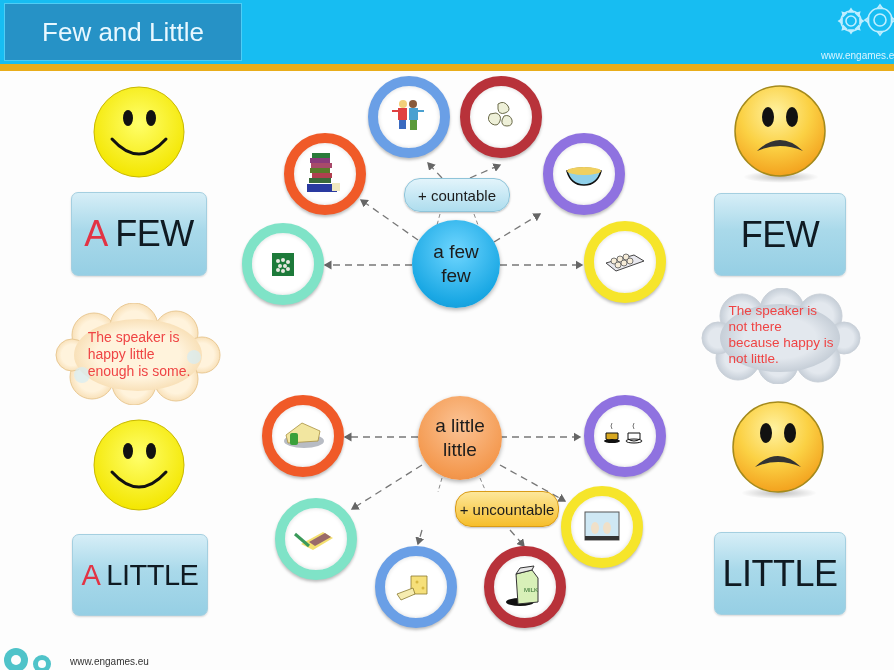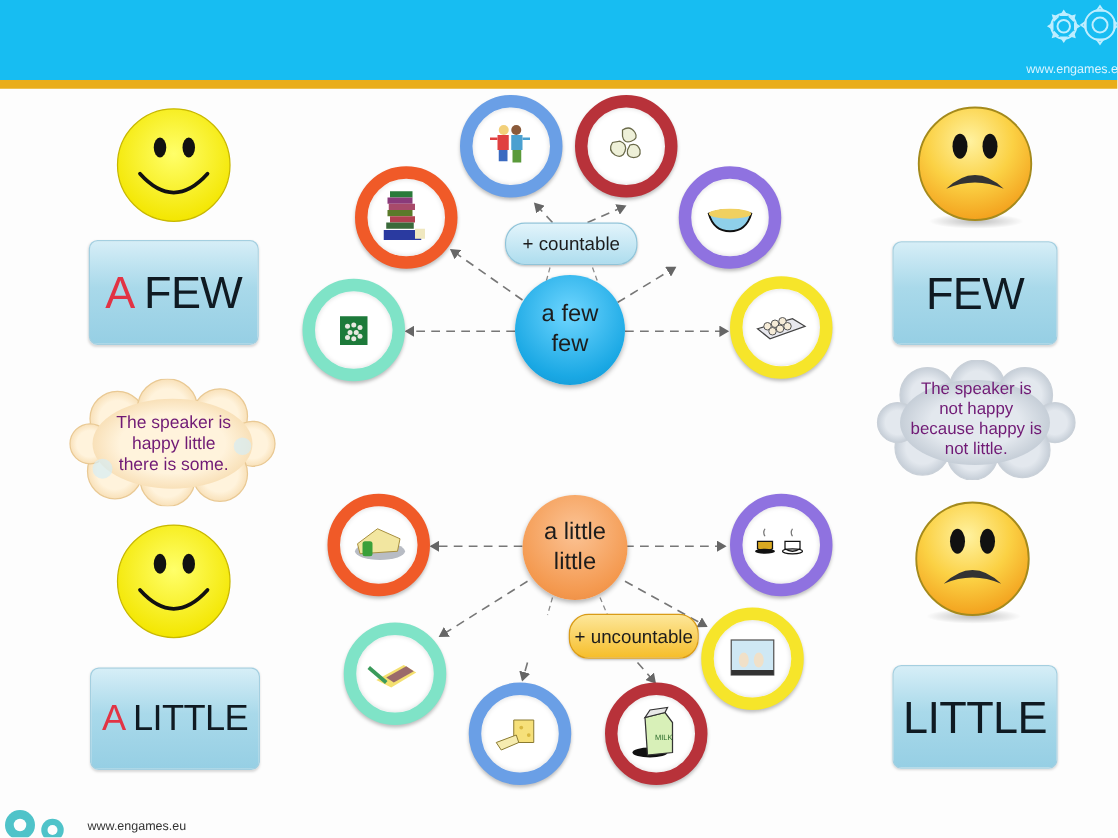--- a/index.html
+++ b/index.html
@@ -19,39 +19,42 @@
     .smiley { position:absolute; width:94px; height:94px; }
     .label-box { position:absolute; width:136px; height:84px; border-radius:7px;
                  background:linear-gradient(#d6eef7, #a9d9ea 45%, #96cfe4);
                  border:1px solid #a4cfe0; box-shadow:0 1px 2px rgba(0,0,0,0.15);
                  display:flex; align-items:center; justify-content:center; }
     .label-text { font-size:36px; color:#0f1a22; letter-spacing:-0.5px; }
     .label-text.small { font-size:29px; }
     .label-accent { color:#e23344; }
 
     .cloud { position:absolute; }
-    .cloud-text { position:absolute; display:flex; align-items:center; justify-content:center; text-align:center; font-size:14px; line-height:17px; color:#701a75; }
+    .cloud-text { position:absolute; display:flex; align-items:center; justify-content:center; text-align:left; font-size:14px; line-height:17px; color:#ef4444; }
 
     .ring { position:absolute; width:82px; height:82px; border-radius:50%; background:#fff;
             box-shadow:0 2px 3px rgba(0,0,0,0.25), inset 0 0 4px rgba(0,0,0,0.15); }
     .ring .pic { position:absolute; left:0; top:0; width:100%; height:100%; }
 
     .hub { position:absolute; border-radius:50%; display:flex; flex-direction:column; align-items:center; justify-content:center; text-align:center; color:#1c1c1c; font-size:19px; line-height:24px; }
     .hub-blue { background:radial-gradient(circle at 50% 35%, #6fd6ff, #1aa8e4 70%, #0f8fcc); box-shadow:0 2px 4px rgba(0,0,0,0.3); }
     .hub-orange { background:radial-gradient(circle at 50% 35%, #fbc395, #f4994f 70%, #e7843b); box-shadow:0 2px 4px rgba(0,0,0,0.3); }
     .pill { position:absolute; border-radius:16px; display:flex; align-items:center; justify-content:center; font-size:15px; color:#1c1c1c; }
     .pill-blue { background:linear-gradient(#e2f4fb, #aeddee); border:1px solid #8fc4d9; box-shadow:0 1px 2px rgba(0,0,0,0.25); }
     .pill-orange { background:linear-gradient(#fde79a, #f6be2b); border:1px solid #d99b17; box-shadow:0 1px 2px rgba(0,0,0,0.25);margin-left:48px; }
 
     svg.connectors { position:absolute; left:0; top:0; width:894px; height:670px; pointer-events:none; }
   </style>
 </head>
 <body>
 
 <div class="header">
+  <div class="title-box">
+    <div class="title-text">Few and Little</div>
+  </div>
   <svg class="gear-top" style="left:836px;" width="30" height="30" viewBox="0 0 30 30">
     <g fill="none" stroke="#bfeeff" stroke-width="1.6">
       <circle cx="15" cy="15" r="5"></circle>
       <path d="M15 3 l2 3 h-4z M15 27 l2 -3 h-4z M3 15 l3 2 v-4z M27 15 l-3 2 v-4z M6.5 6.5 l3.5 1 l-2.5 2.5z M23.5 23.5 l-3.5 -1 l2.5 -2.5z M6.5 23.5 l1 -3.5 l2.5 2.5z M23.5 6.5 l-1 3.5 l-2.5 -2.5z"></path>
       <circle cx="15" cy="15" r="10"></circle>
     </g>
   </svg>
   <svg class="gear-top" style="left:862px; top:2px;" width="36" height="36" viewBox="0 0 36 36">
     <g fill="none" stroke="#bfeeff" stroke-width="1.6">
       <circle cx="18" cy="18" r="6"></circle>
@@ -127,21 +130,21 @@
       <circle cx="18" cy="52" r="16"></circle>
     <ellipse cx="84" cy="52" rx="64" ry="36" stroke="none"></ellipse>
   </g>
   <circle cx="28" cy="72" r="8" fill="#d6ecf4" opacity="0.7"></circle>
   <circle cx="140" cy="54" r="7" fill="#d6ecf4" opacity="0.7"></circle>
 </svg>
 <div class="cloud-text" style="left:64px; top:314px; width:150px; height:80px;">
   <div>
     <div>The speaker is</div>
     <div>happy little</div>
-    <div>there is some.</div>
+    <div>enough is some.</div>
   </div>
 </div>
 
 <svg class="smiley" style="left:92px; top:418px;" viewBox="0 0 94 94">
   <circle cx="47" cy="47" r="45" fill="url(#hy)" stroke="#c8b800" stroke-width="1"></circle>
   <ellipse cx="36" cy="33" rx="5" ry="8" fill="#111"></ellipse>
   <ellipse cx="59" cy="33" rx="5" ry="8" fill="#111"></ellipse>
   <path d="M20 54 Q47 84 74 54" fill="none" stroke="#111" stroke-width="3" stroke-linecap="round"></path>
 </svg>
 <div class="label-box" style="left:72px; top:534px; height:82px;">
@@ -185,21 +188,21 @@
       <circle cx="118" cy="72" r="22"></circle>
       <circle cx="78" cy="76" r="20"></circle>
     <circle cx="38" cy="70" r="22"></circle>
       <circle cx="18" cy="50" r="16"></circle>
     <ellipse cx="80" cy="50" rx="60" ry="34" stroke="none"></ellipse>
   </g>
 </svg>
 <div class="cloud-text" style="left:708px; top:296px; width:146px; height:78px; font-size:13.5px; line-height:16px;">
   <div>
     <div>The speaker is</div>
-    <div>not happy</div>
+    <div>not there</div>
     <div>because happy is</div>
     <div>not little.</div>
   </div>
 </div>
 
 <svg class="smiley" style="left:729px; top:399px; width:98px; height:102px;" viewBox="0 0 98 102">
   <ellipse cx="50" cy="94" rx="38" ry="6" fill="url(#sh)"></ellipse>
   <circle cx="49" cy="48" r="45" fill="url(#sy)" stroke="#a48a1c" stroke-width="1.5"></circle>
   <ellipse cx="37" cy="34" rx="6" ry="10" fill="#111"></ellipse>
   <ellipse cx="61" cy="34" rx="6" ry="10" fill="#111"></ellipse>

